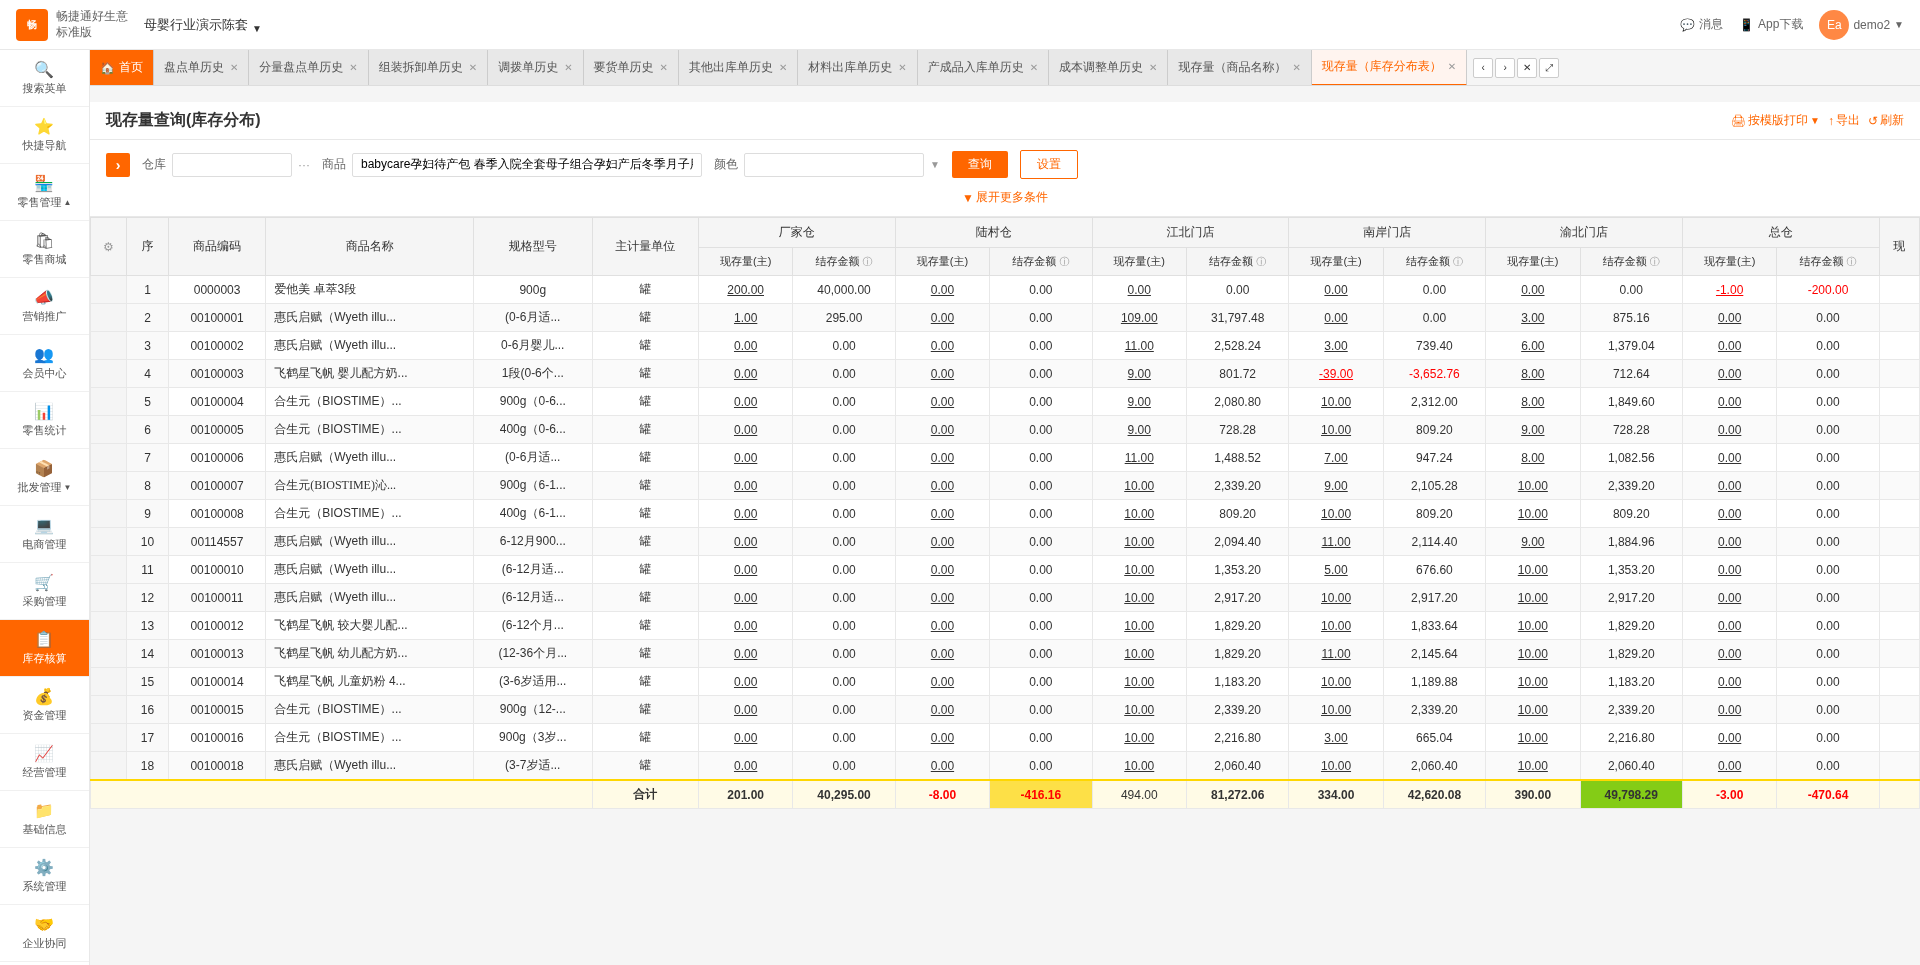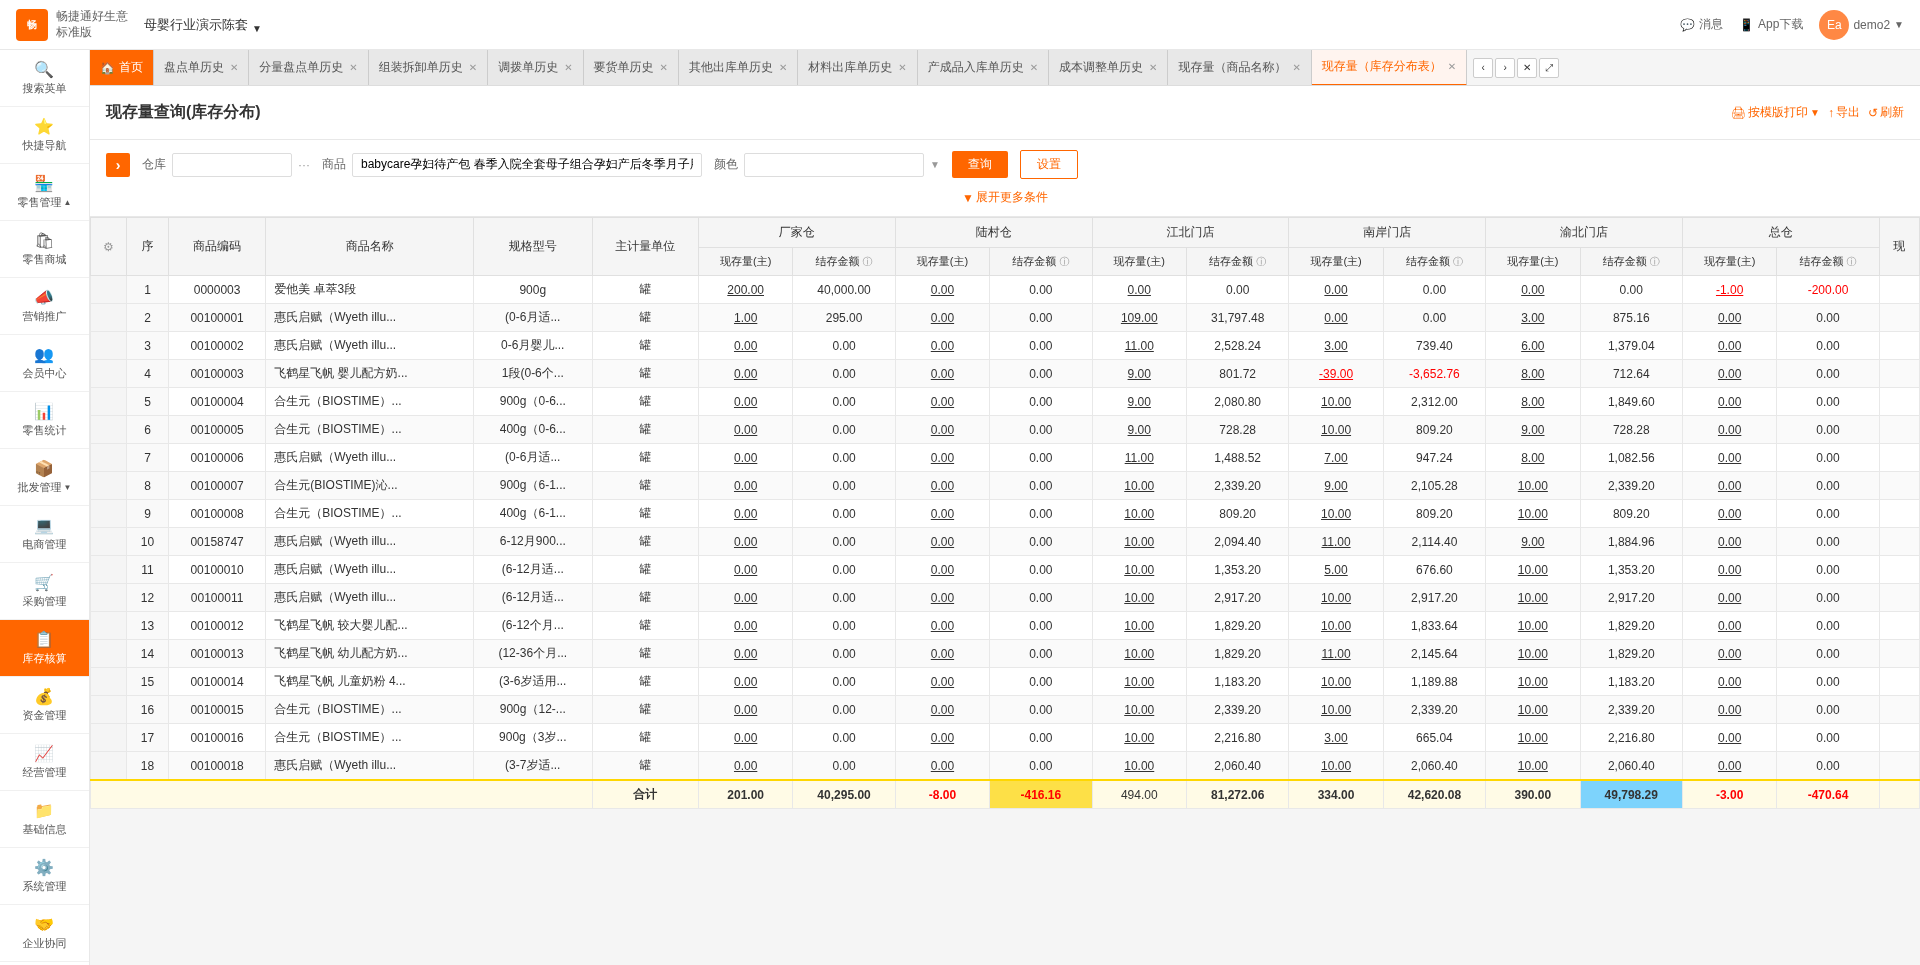--- a/index.html
+++ b/index.html
@@ -113,25 +113,26 @@
     .main-content {
       position: fixed;
       top: 86px; left: 90px; right: 0; bottom: 0;
       overflow: hidden;
       background: #f5f5f5;
     }
 
     
     .page-header {
       background: #fff;
-      padding: 16px 16px;
+      padding: 8px 16px;
       display: flex;
       align-items: center;
       justify-content: space-between;
       border-bottom: 1px solid #e8e8e8;
+      margin-top: 16px;
     }
     .page-title { font-size: 16px; font-weight: bold; color: #333; }
     .header-actions { display: flex; gap: 8px; align-items: center; }
     .btn-link { color: #ff6600; font-size: 12px; cursor: pointer; display: flex; align-items: center; gap: 2px; }
 
     
     .search-area {
       background: #fff;
       padding: 10px 16px;
       border-bottom: 1px solid #e8e8e8;
@@ -621,21 +622,21 @@
               <td style="text-decoration: underline; cursor: pointer;">8.00</td>
               <td>1,082.56</td>
               <td style="text-decoration: underline; cursor: pointer;">0.00</td>
               <td>0.00</td>
               <td></td>
             </tr>
             <tr>
               <td style="background: rgb(245, 245, 245);"></td>
               <td style="background: rgb(249, 249, 249);">8</td>
               <td>00100007</td>
-              <td style="text-align: left;">合生元(BIOSTIME)沁...</td>
+              <td style="text-align: left; font-family: Liberation Serif, serif;">合生元(BIOSTIME)沁...</td>
               <td>900g（6-1...</td>
               <td>罐</td>
               <td style="text-decoration: underline; cursor: pointer;">0.00</td>
               <td>0.00</td>
               <td style="text-decoration: underline; cursor: pointer;">0.00</td>
               <td>0.00</td>
               <td style="text-decoration: underline; cursor: pointer;">10.00</td>
               <td>2,339.20</td>
               <td style="text-decoration: underline; cursor: pointer;">9.00</td>
               <td>2,105.28</td>
@@ -662,21 +663,21 @@
               <td>809.20</td>
               <td style="text-decoration: underline; cursor: pointer;">10.00</td>
               <td>809.20</td>
               <td style="text-decoration: underline; cursor: pointer;">0.00</td>
               <td>0.00</td>
               <td></td>
             </tr>
             <tr>
               <td style="background: rgb(245, 245, 245);"></td>
               <td style="background: rgb(249, 249, 249);">10</td>
-              <td>00158747</td>
+              <td>00114557</td>
               <td style="text-align: left;">惠氏启赋（Wyeth illu...</td>
               <td>6-12月900...</td>
               <td>罐</td>
               <td style="text-decoration: underline; cursor: pointer;">0.00</td>
               <td>0.00</td>
               <td style="text-decoration: underline; cursor: pointer;">0.00</td>
               <td>0.00</td>
               <td style="text-decoration: underline; cursor: pointer;">10.00</td>
               <td>2,094.40</td>
               <td style="text-decoration: underline; cursor: pointer;">11.00</td>
@@ -860,21 +861,21 @@
               <td style="font-weight: bold; background: rgb(255, 251, 230);">合计</td>
               <td style="font-weight: bold; background: rgb(255, 251, 230);">201.00</td>
               <td style="font-weight: bold; background: rgb(255, 251, 230);">40,295.00</td>
               <td style="font-weight: bold; background: rgb(255, 251, 230); color: rgb(255, 0, 0);">-8.00</td>
               <td style="font-weight: bold; background: #fde047; color: rgb(255, 0, 0);">-416.16</td>
               <td style="font-weight: normal; background: rgb(255, 251, 230);">494.00</td>
               <td style="font-weight: bold; background: rgb(255, 251, 230);">81,272.06</td>
               <td style="font-weight: bold; background: rgb(255, 251, 230);">334.00</td>
               <td style="font-weight: bold; background: rgb(255, 251, 230);">42,620.08</td>
               <td style="font-weight: bold; background: rgb(255, 251, 230);">390.00</td>
-              <td style="font-weight: bold; background: #7dd3fc;">49,798.29</td>
+              <td style="font-weight: bold; background: #84cc16;">49,798.29</td>
               <td style="font-weight: bold; background: rgb(255, 251, 230); color: rgb(255, 0, 0);">-3.00</td>
               <td style="font-weight: bold; background: rgb(255, 251, 230); color: rgb(255, 0, 0);">-470.64</td>
               <td style="background: rgb(255, 251, 230);"></td>
             </tr>
           </tbody>
       </table>
     </div>
   </div>
 </div>
 

